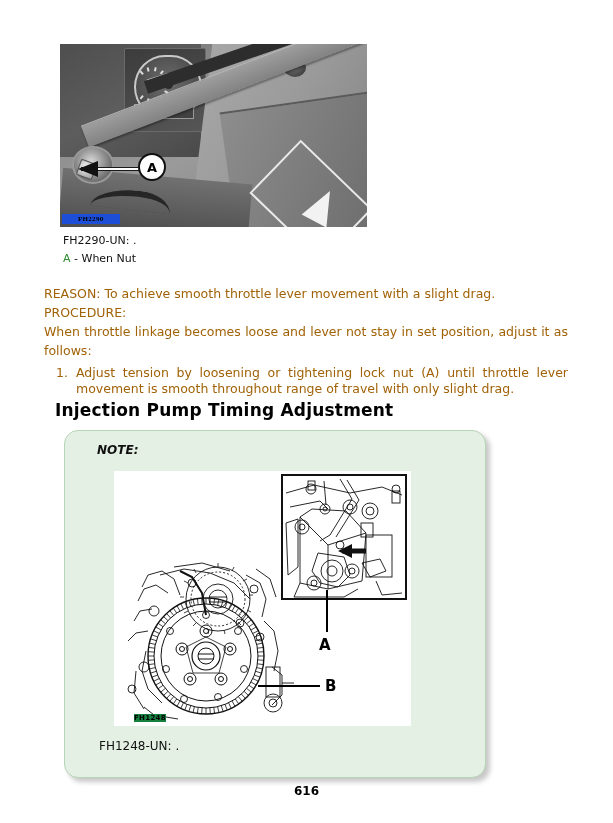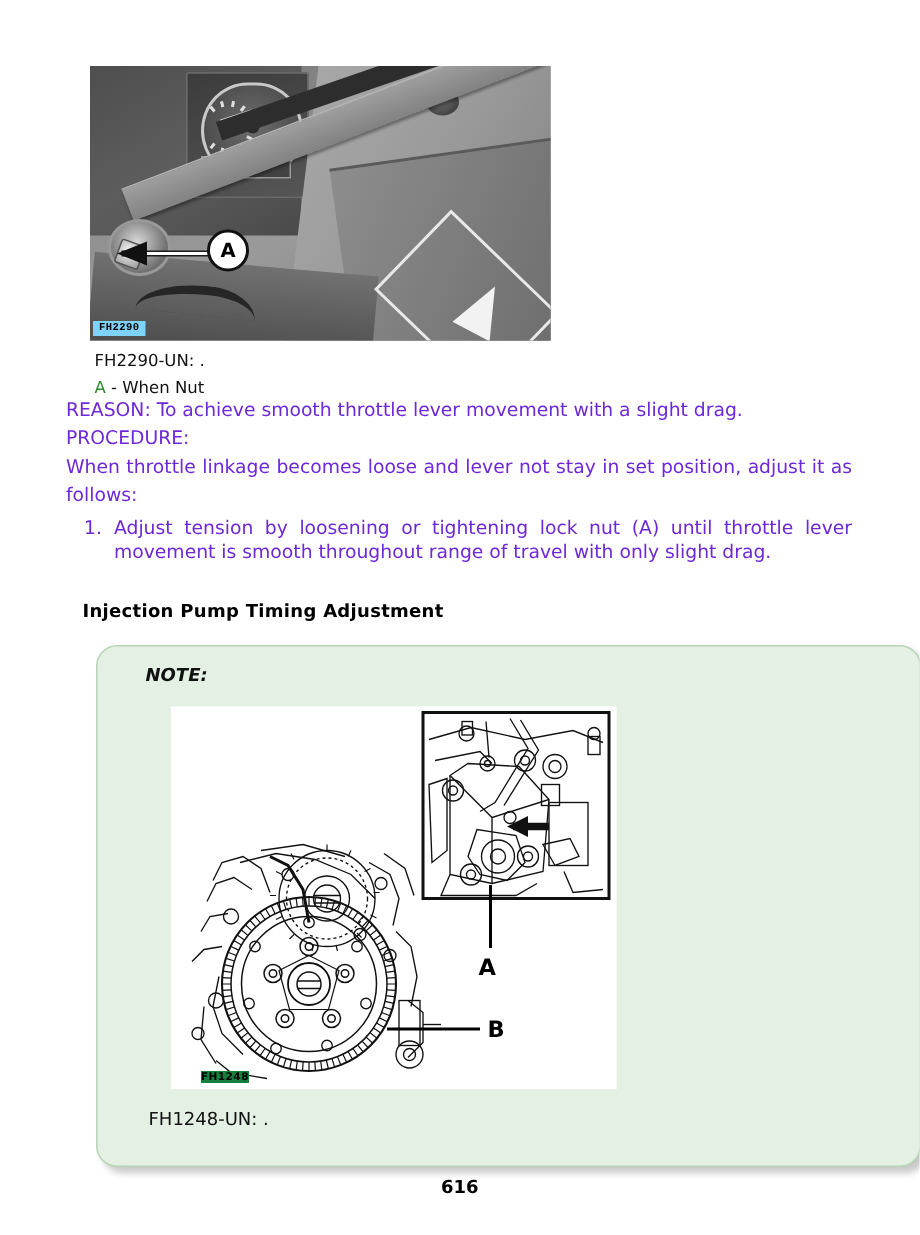--- a/index.html
+++ b/index.html
@@ -265,52 +265,52 @@
     font-weight: bold;
     display: flex;
     align-items: center;
     justify-content: center;
     font-family: "DejaVu Sans", sans-serif;
   }
   .photo-tag {
     position: absolute;
     left: 2px;
     bottom: 3px;
-    background: #7dd3fc;
+    background: #1d4ed8;
     color: #000;
     font-size: 7px;
     font-weight: bold;
-    padding: 1px 4px;
+    padding: 1px 16px;
     letter-spacing: 0.3px;
-    font-family: Liberation Mono, monospace;
+    font-family: Liberation Serif, serif;
   }
 
   
   .cap {
     position: absolute;
     left: 63px;
     font-size: 11px;
     line-height: 15px;
     color: #111;
   }
   .cap-id { top: 233px; }
   .cap-legend { top: 251px; }
   .legend-key {
     color: #2e8b2e;
   }
 
   
   .body-block {
     position: absolute;
     left: 44px;
-    top: 263px;
+    top: 284px;
     width: 524px;
     font-size: 12.5px;
     line-height: 19px;
-    color: #6d28d9;
+    color: #a16207;
   }
   .body-block p { margin: 0; }
   .just { text-align: justify; }
   .ol {
     margin: 5px 0 0 0;
     padding: 0;
     list-style: none;
   }
   .ol li {
     position: relative;
@@ -323,31 +323,31 @@
     position: absolute;
     left: 12px;
     top: 0;
   }
 
   
   .section-head {
     position: absolute;
     left: 55px;
     top: 400px;
-    font-size: 12px;
+    font-size: 17px;
     font-weight: bold;
     letter-spacing: 0.2px;
   }
 
   
   .note-box {
     position: absolute;
     left: 64px;
     top: 430px;
-    width: 550px;
+    width: 422px;
     height: 348px;
     background: #e4f0e4;
     border: 1px solid #b6d4b6;
     border-radius: 14px;
     box-sizing: border-box;
     box-shadow: 4px 4px 5px rgba(0,0,0,0.22);
     padding-left: 11px;
   }
   .note-label {
     position: absolute;

